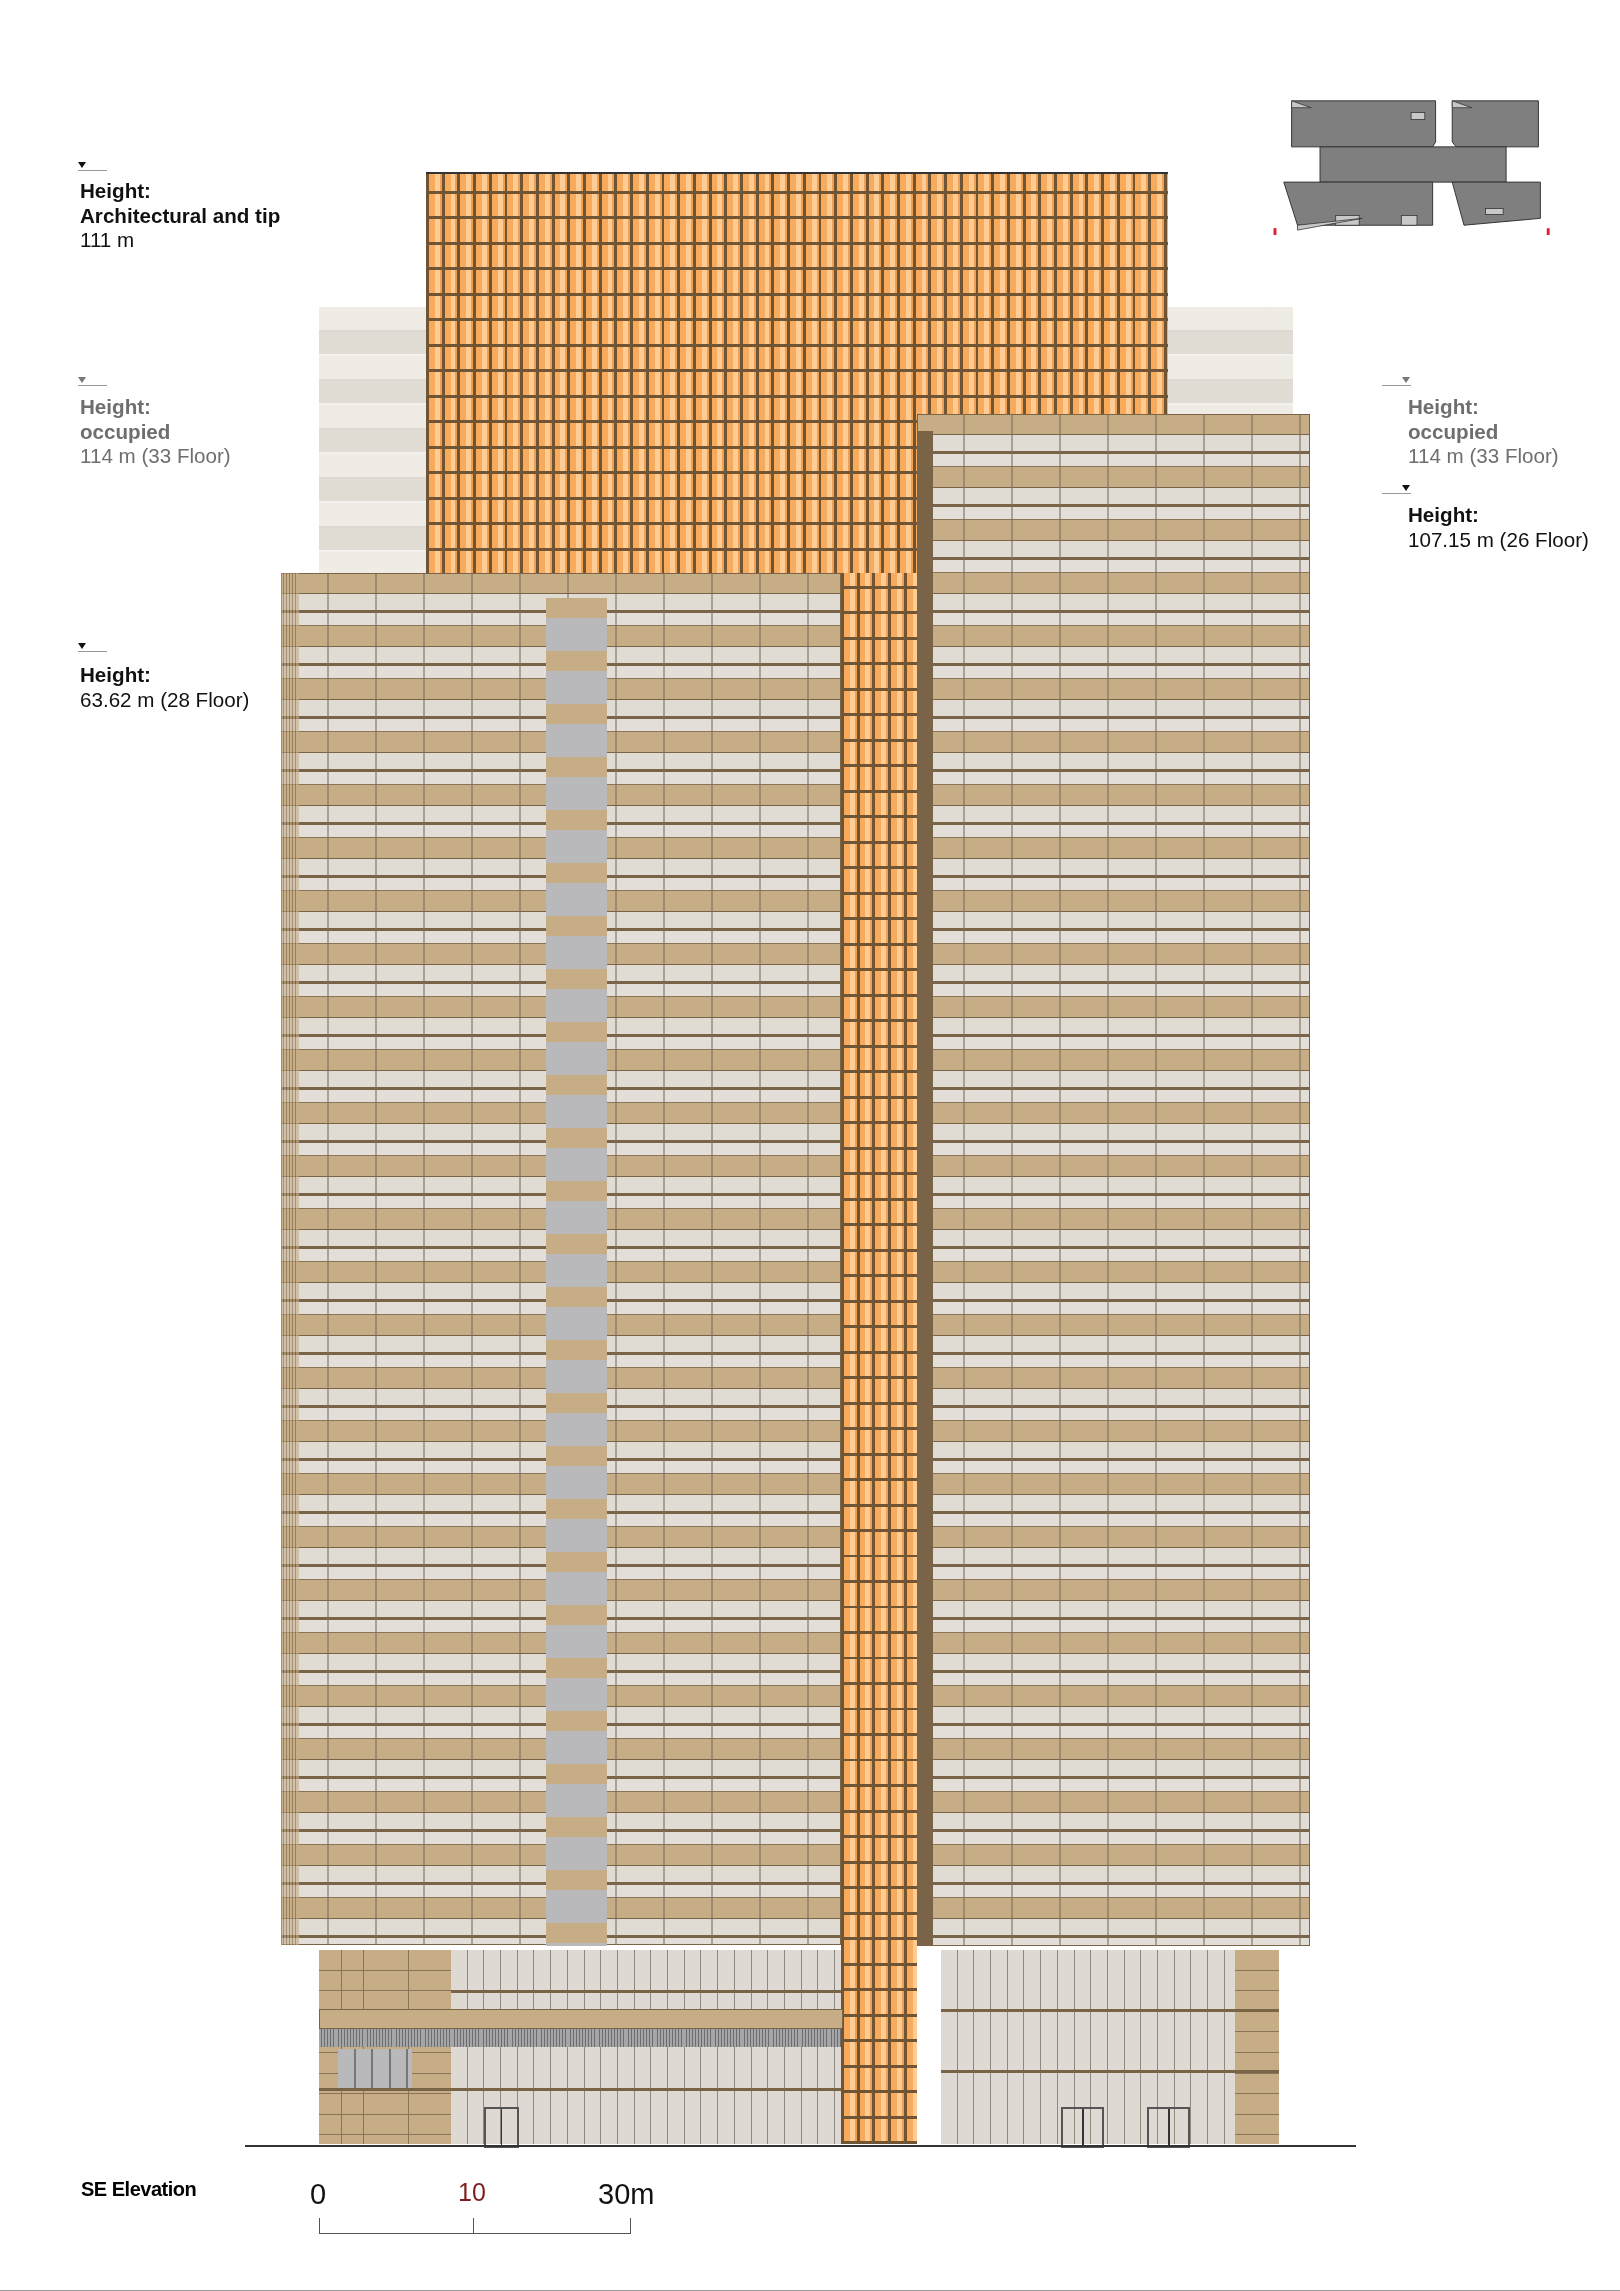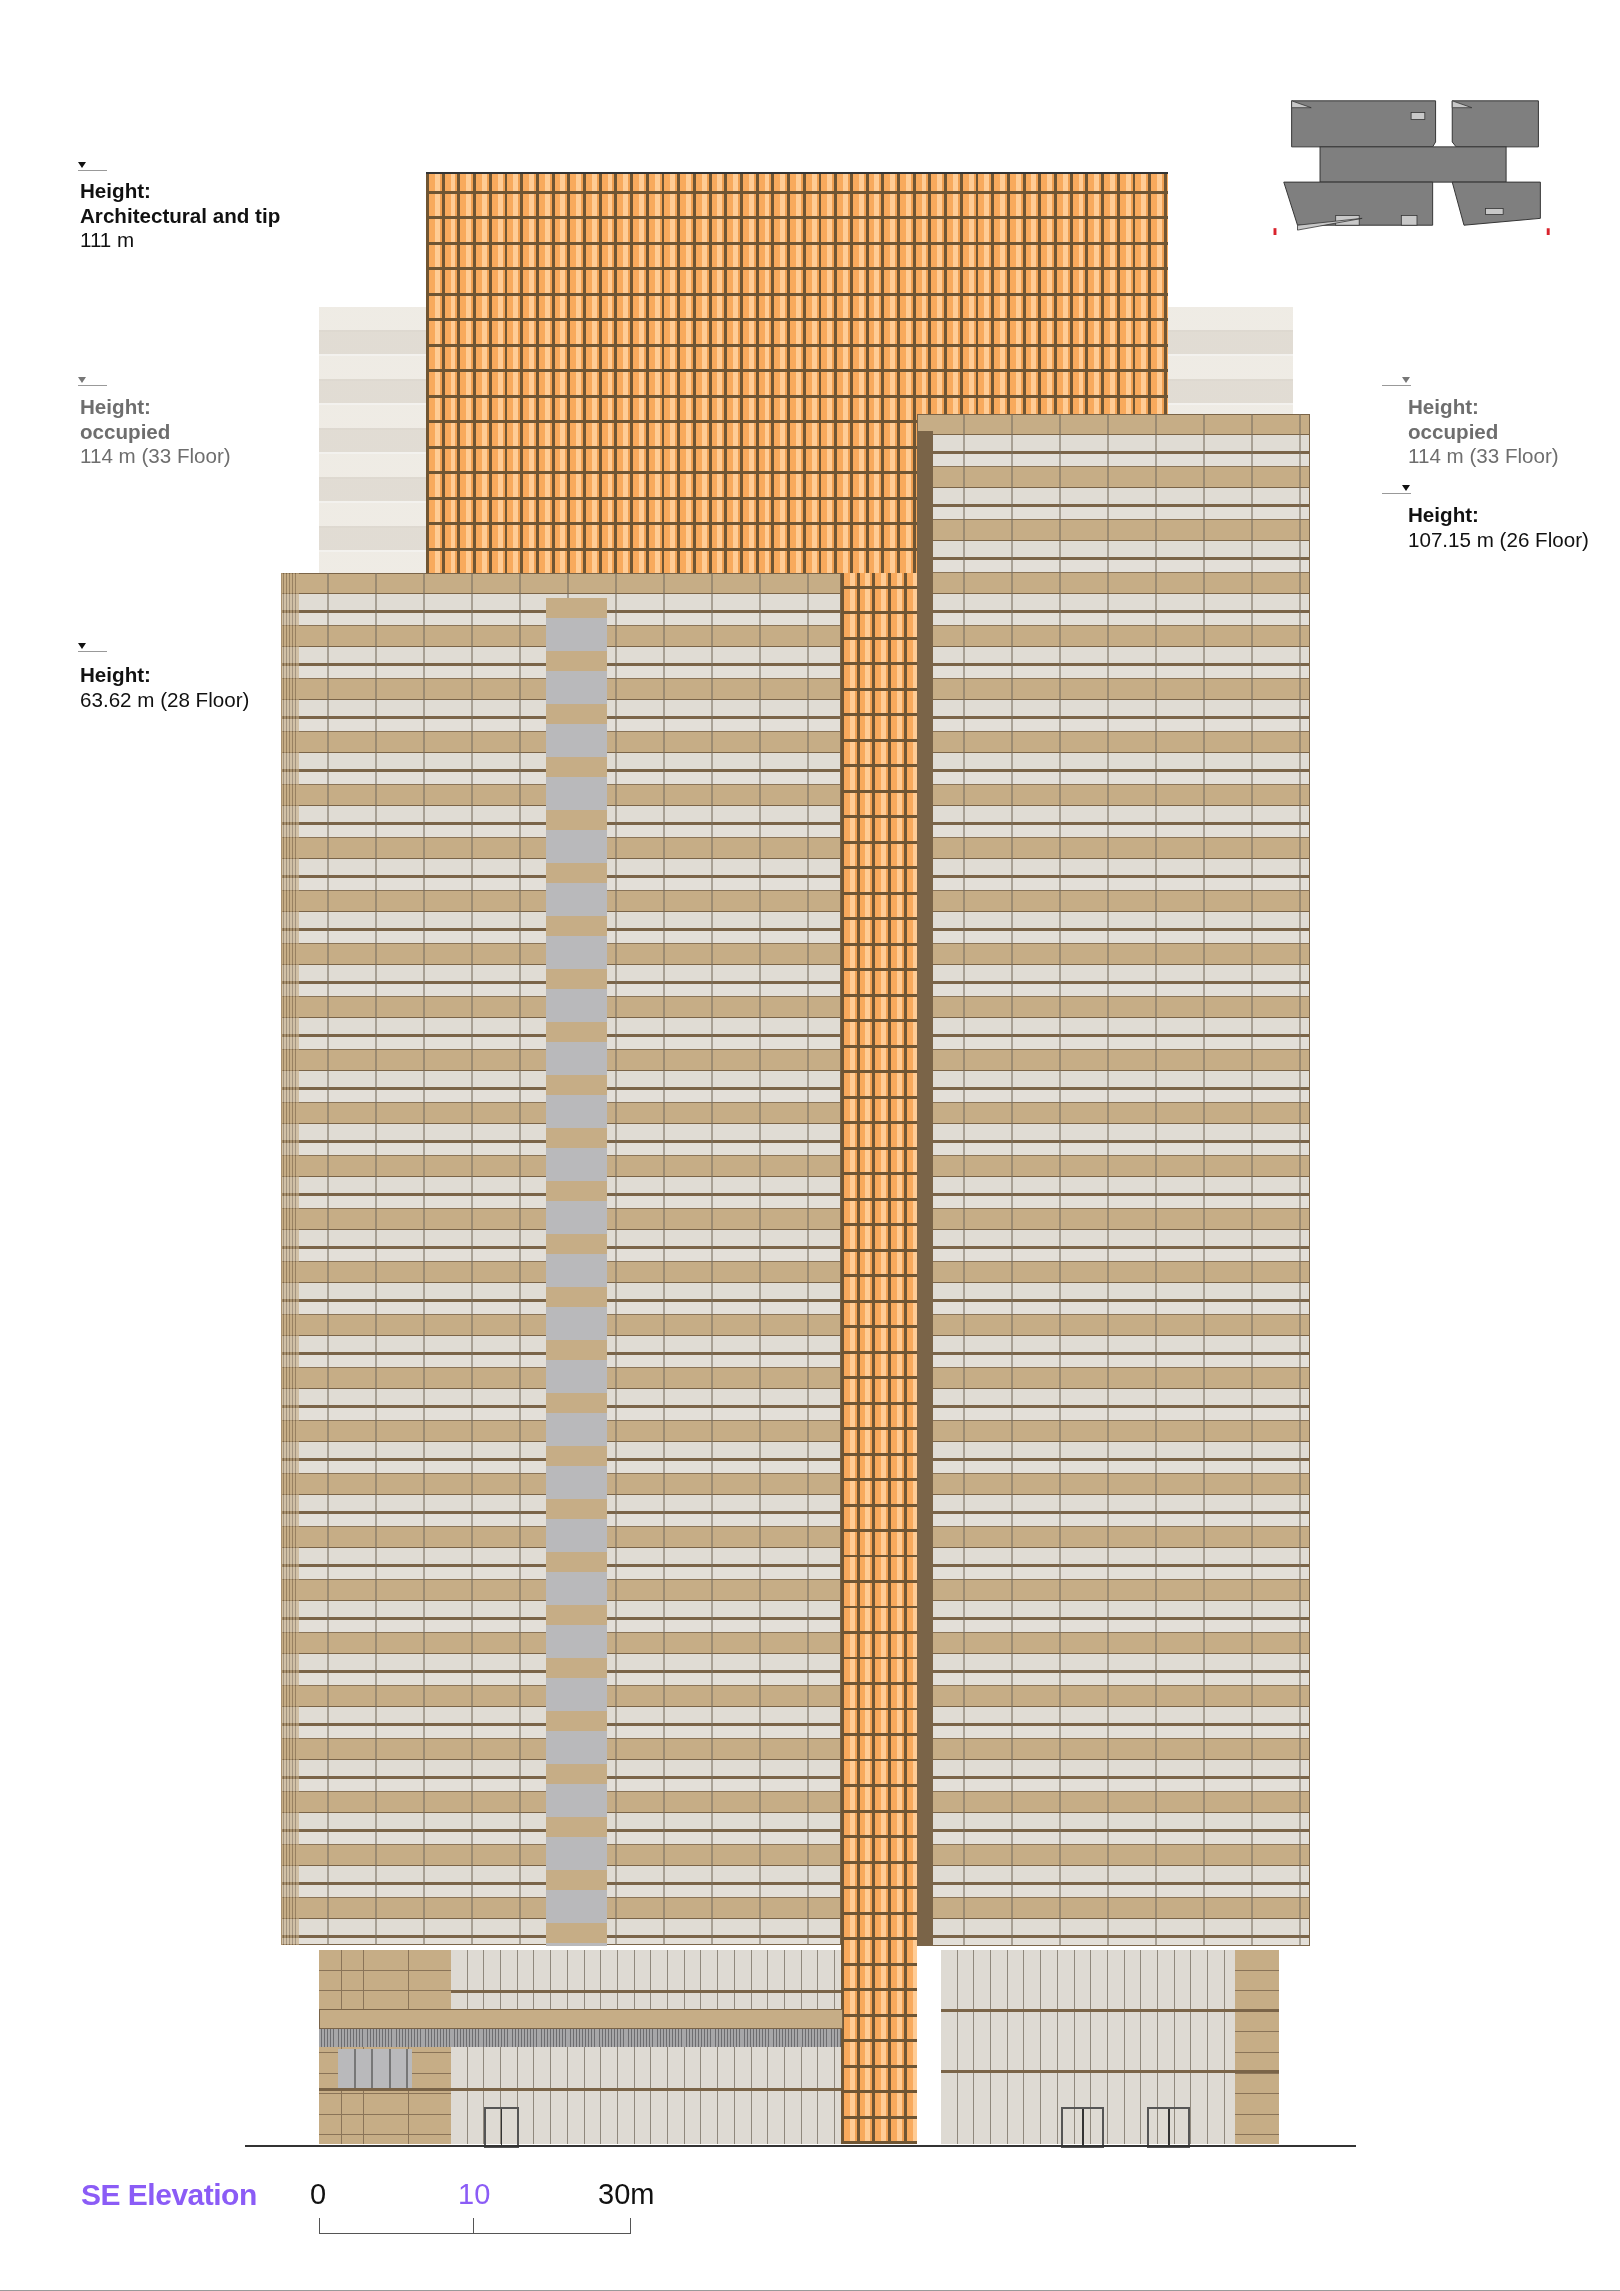--- a/index.html
+++ b/index.html
@@ -166,24 +166,24 @@
   <div class="abs" style="left:1061px;top:2107px;width:39px;height:37px;border:2px solid #555;background:linear-gradient(90deg,transparent 18.6px,#333 18.6px 20.6px,transparent 20.6px);"></div>
   <div class="abs" style="left:1147px;top:2107px;width:39px;height:37px;border:2px solid #555;background:linear-gradient(90deg,transparent 18.6px,#333 18.6px 20.6px,transparent 20.6px);"></div>
   <div class="abs" style="left:941px;top:2009px;width:338px;height:2.9px;background:#7a6448;"></div>
   <div class="abs" style="left:451px;top:1990px;width:390px;height:2.9px;background:#7a6448;"></div>
   <div class="abs" style="left:319px;top:2088px;width:522px;height:2.9px;background:#7a6448;"></div>
   <div class="abs" style="left:941px;top:2070px;width:338px;height:2.9px;background:#7a6448;"></div>
 
   <div class="abs" style="left:245px;top:2145px;width:1111px;height:2px;background:#333;"></div>
 </div>
 
-<div class="abs" style="left:81px;top:2178px;font-size:30px;font-weight:bold;color:#8b5cf6;letter-spacing:-0.5px;text-align:center;">SE Elevation</div>
+<div class="abs" style="left:81px;top:2178px;font-size:20px;font-weight:bold;color:#000000;letter-spacing:-0.5px;text-align:center;">SE Elevation</div>
 
 <div>
   <div class="abs" style="left:310px;top:2178px;font-size:29px;color:#111;">0</div>
-  <div class="abs" style="left:458px;top:2178px;font-size:29px;color:#8b5cf6;">10</div>
+  <div class="abs" style="left:458px;top:2178px;font-size:25px;color:#7f1d1d;">10</div>
   <div class="abs" style="left:598px;top:2178px;font-size:29px;color:#111;">30m</div>
   <div class="abs" style="left:319px;top:2218px;width:310px;height:14.7px;border-left:1px solid #555;border-right:1px solid #555;border-bottom:1px solid #555;"></div>
   <div class="abs" style="left:473px;top:2218px;width:1px;height:14.7px;background:#555;"></div>
 </div>
 
 <div class="abs" style="left:0;top:2290px;width:1620px;height:2px;background:#9a9a9a;"></div>
 
 
 </body></html>

